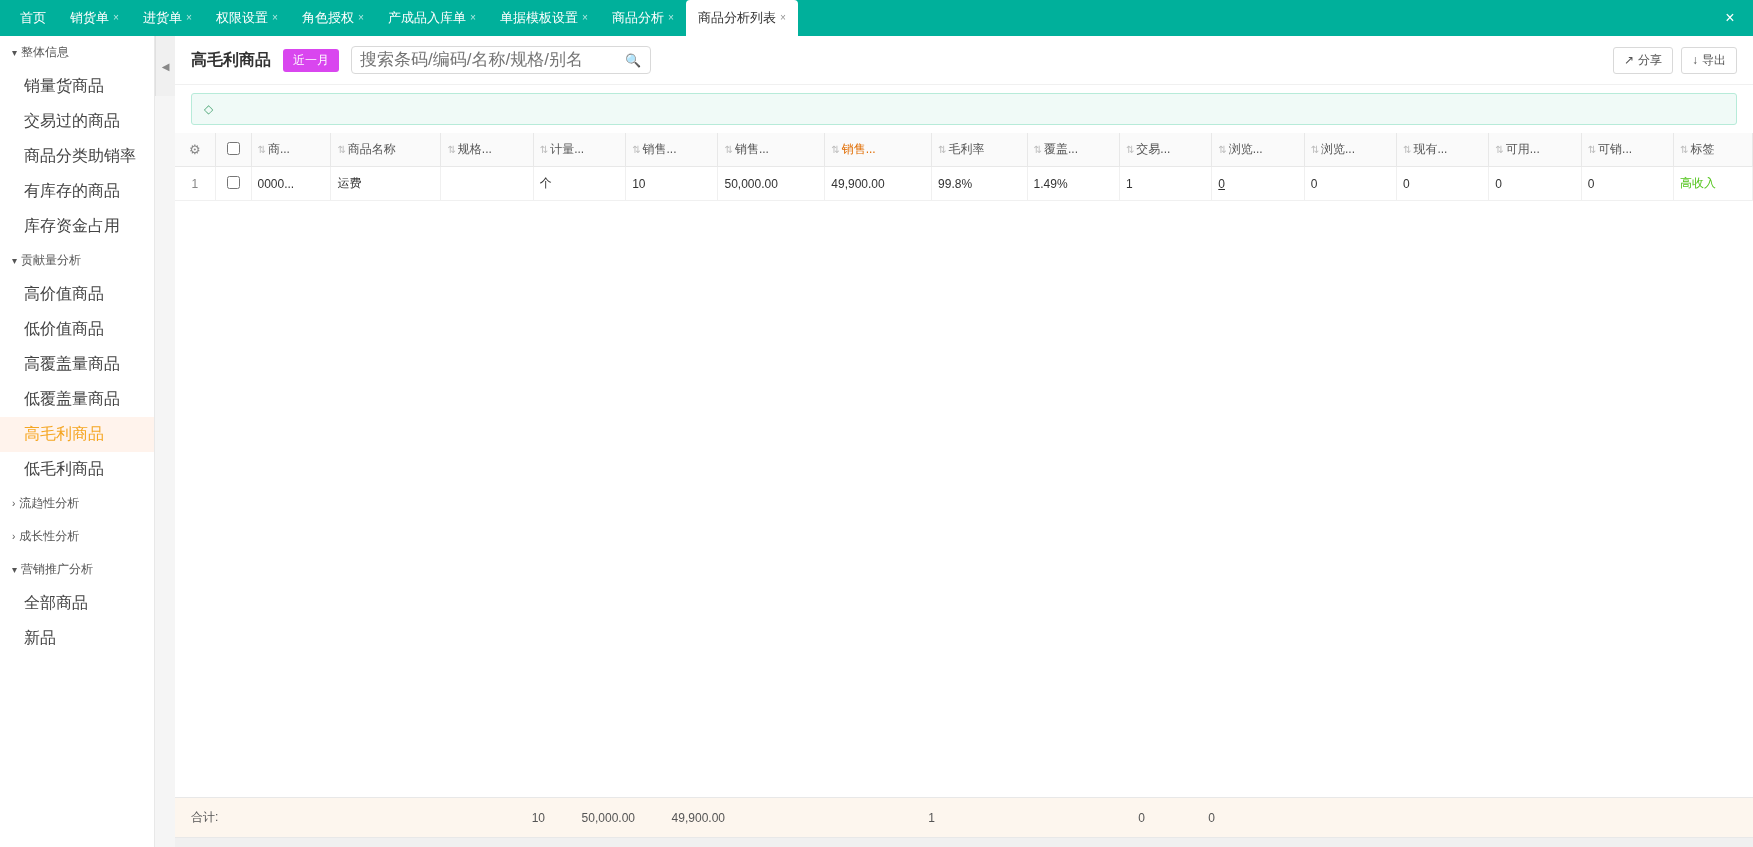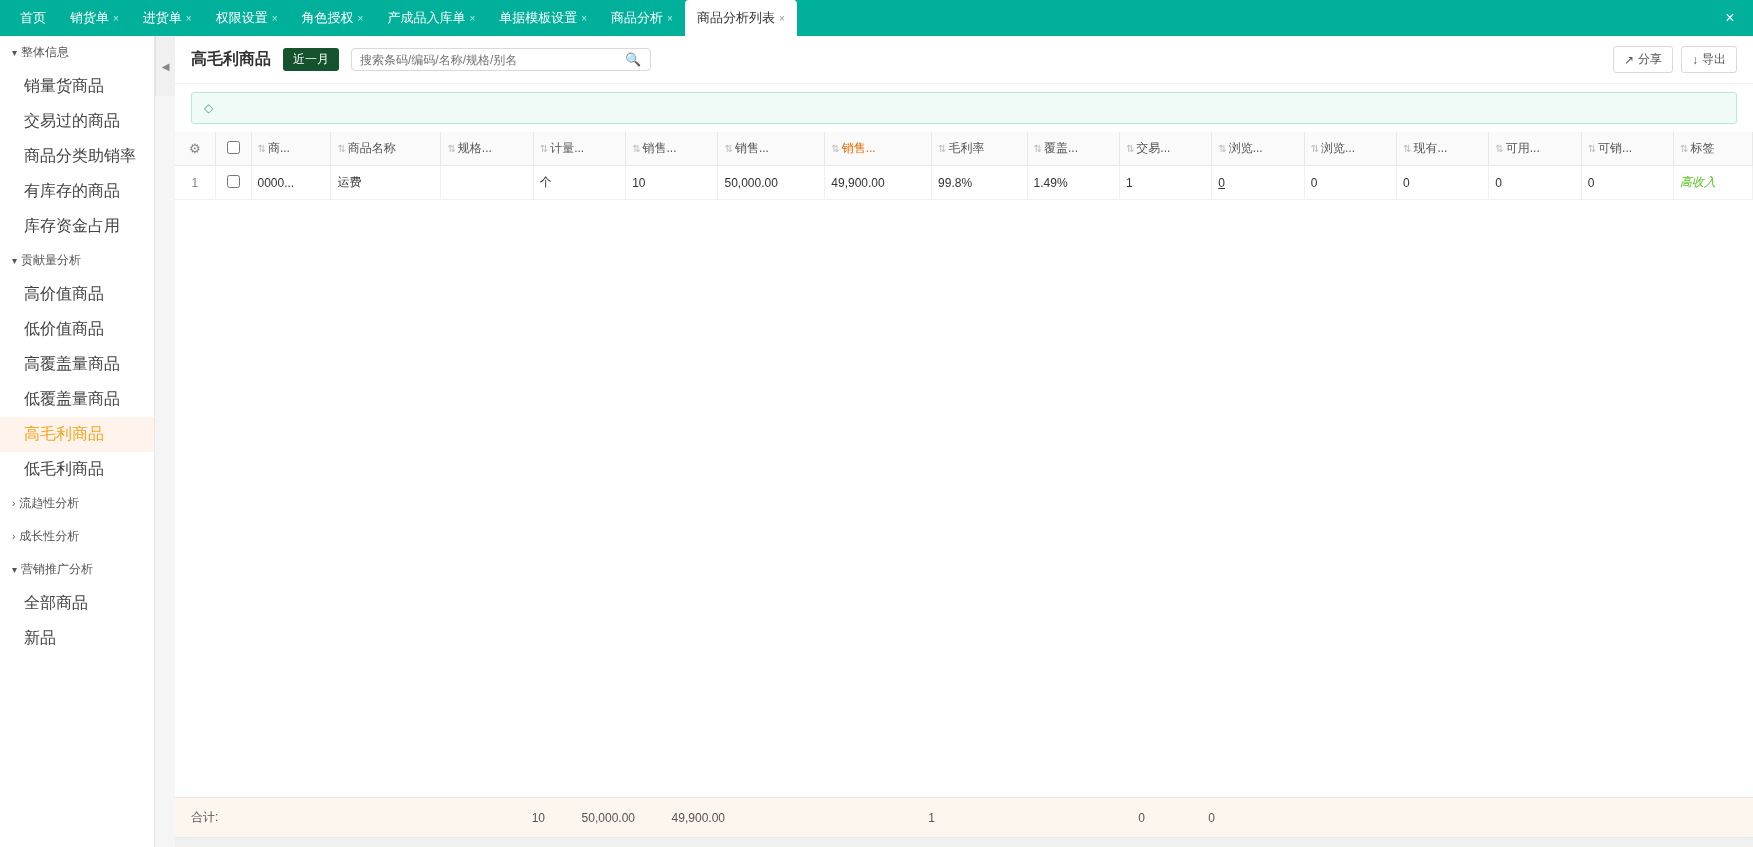--- a/index.html
+++ b/index.html
@@ -5,21 +5,21 @@
     * { margin: 0; padding: 0; box-sizing: border-box; }
     body { font-family: "Microsoft YaHei", "PingFang SC", sans-serif; font-size: 12px; background: #f5f5f5; overflow: hidden; width: 1753px; height: 847px; }
 
     
     .top-nav {
       display: flex; align-items: center; background: #00b09b; height: 36px; padding: 0 8px;
       color: white; gap: 0;
     }
     .top-nav .nav-item {
       padding: 0 12px; height: 36px; display: flex; align-items: center; gap: 4px;
-      cursor: pointer; font-size: 13px; white-space: nowrap; color: white;
+      cursor: pointer; font-size: 13px; white-space: nowrap; color: white; font-family: Liberation Mono, monospace;
     }
     .top-nav .nav-item.active { background: white; color: #333; border-radius: 4px 4px 0 0; justify-content: center; }
     .top-nav .nav-item .close-icon { font-size: 10px; opacity: 0.7; cursor: pointer; }
     .top-nav .nav-item.active .close-icon { color: #666; }
     .close-btn { margin-left: auto; width: 30px; height: 30px; display: flex; align-items: center; justify-content: center; cursor: pointer; color: white; font-size: 16px; }
 
     
     .main-layout { display: flex; height: calc(847px - 36px); }
 
     
@@ -45,28 +45,28 @@
     
     .content-area { flex: 1; display: flex; flex-direction: column; background: white; overflow: hidden; }
 
     
     .content-header {
       display: flex; align-items: center; padding: 10px 16px; gap: 12px; border-bottom: 1px solid #f0f0f0;
       flex-shrink: 0;
     }
     .content-title { font-size: 16px; font-weight: 600; color: #333; }
     .filter-btn {
-      background: #14532d; color: white; border: none; border-radius: 3px;
+      background: #d946ef; color: white; border: none; border-radius: 3px;
       padding: 3px 10px; font-size: 12px; cursor: pointer;
     }
     .search-box {
       display: flex; align-items: center; border: 1px solid #d9d9d9; border-radius: 4px;
       padding: 3px 8px; gap: 6px; flex: 1; max-width: 300px;
     }
-    .search-box input { border: none; outline: none; font-size: 12px; flex: 1; color: #999; min-width: 0; }
+    .search-box input { border: none; outline: none; font-size: 17px; flex: 1; color: #999; min-width: 0; }
     .search-icon { color: #aaa; font-size: 13px; cursor: pointer; }
     .header-actions { margin-left: auto; display: flex; gap: 8px; }
     .action-btn {
       display: flex; align-items: center; gap: 4px; padding: 4px 10px; border: 1px solid #d9d9d9;
       border-radius: 3px; cursor: pointer; font-size: 12px; color: #555; background: white;
     }
 
     
     .tip-banner {
       margin: 8px 16px; padding: 8px 12px; background: #f0faf7; border: 1px solid #b7ebd9;
@@ -317,21 +317,21 @@
       <td>50,000.00</td>
       <td>49,900.00</td>
       <td>99.8%</td>
       <td>1.49%</td>
       <td>1</td>
       <td class="underline">0</td>
       <td>0</td>
       <td>0</td>
       <td>0</td>
       <td>0</td>
-      <td style="color:#52c41a;font-style:italic;">高收入</td>
+      <td style="color:#52c41a;">高收入</td>
     </tr>
           </tbody>
       </table>
     </div>
 
     <div class="footer-bar">
       <span class="total-label">合计:</span>
       <div style="display:flex; gap:0; margin-left: 210px;">
         <div class="footer-cell" style="min-width:70px;">10</div>
         <div class="footer-cell" style="min-width:90px;">50,000.00</div>

